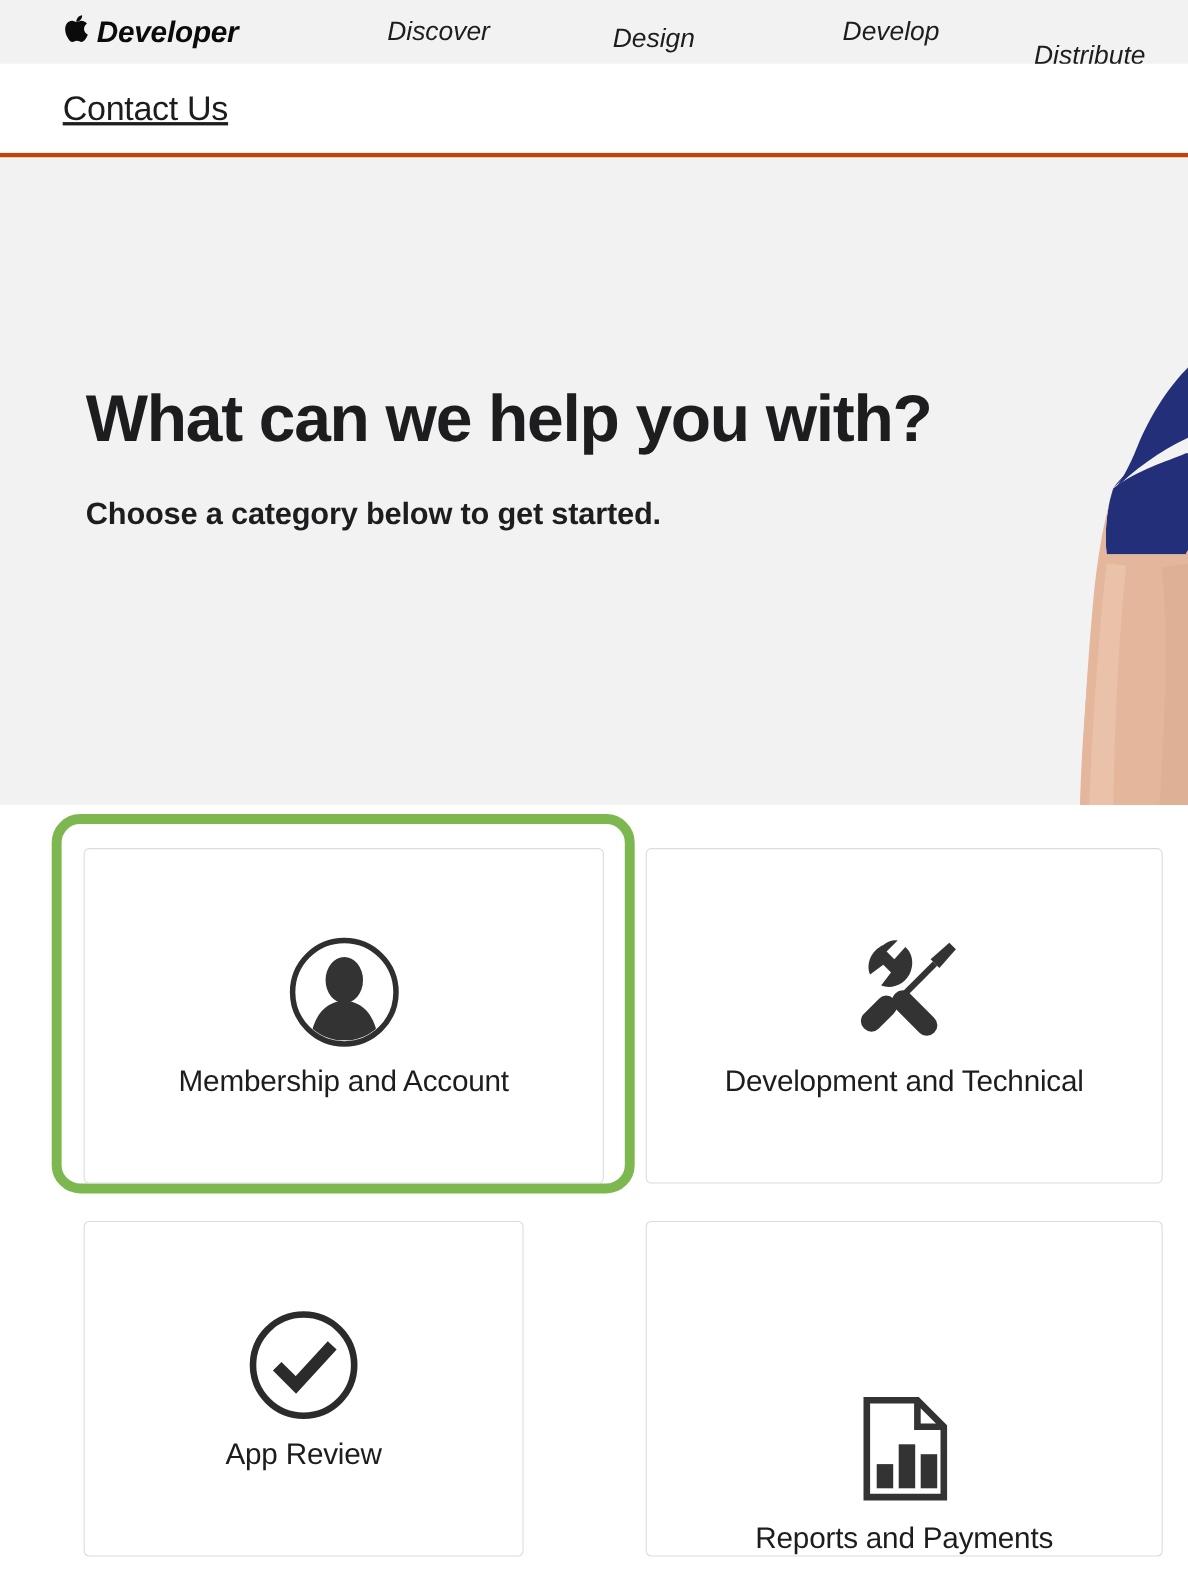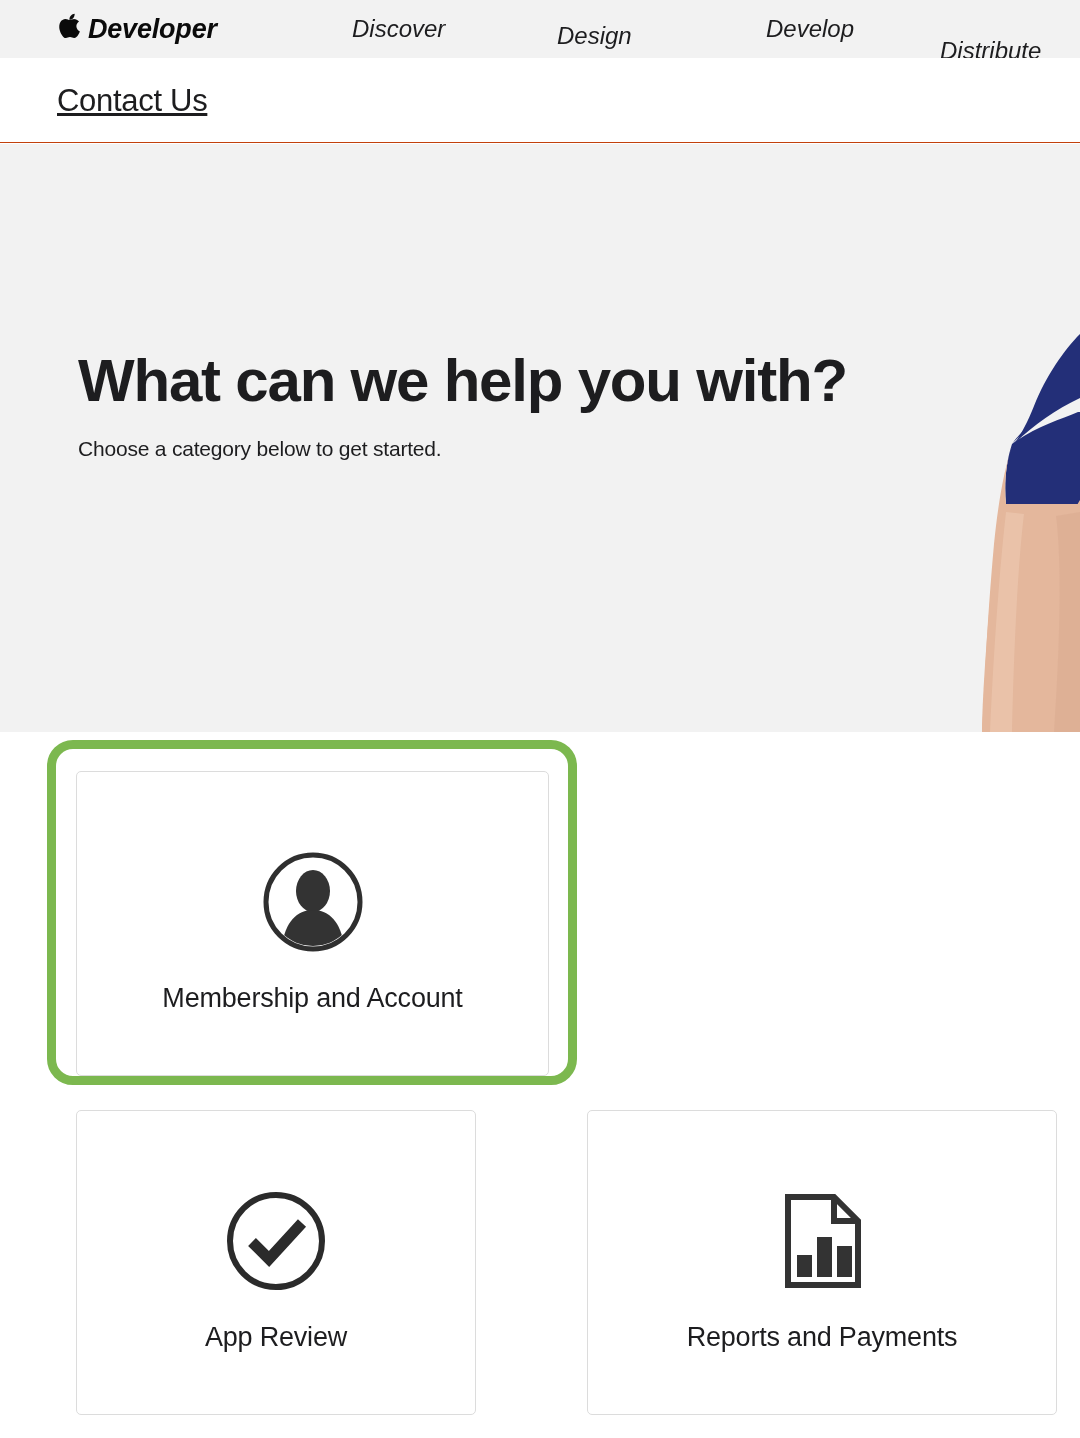--- a/index.html
+++ b/index.html
@@ -72,21 +72,21 @@
   .nav-link.n2 { position: absolute; left: 466px; }
   .nav-link.n3 { position: absolute; left: 640px; margin-top: 44px; }
 
   
   .localnav {
     position: absolute;
     top: 58px; left: 0;
     width: 1080px;
     height: 85px;
     background: #ffffff;
-    border-bottom: 1px solid #c2410c;
+    border-bottom: 4px solid #c2410c;
     display: flex;
     align-items: center;
   }
   .localnav-title {
     margin-left: 57px;
     font-size: 31px;
     font-weight: 400;
     color: #1d1d1f;
     letter-spacing: -0.3px;
     line-height: 1;
@@ -109,23 +109,23 @@
   }
   .hero-title {
     font-size: 60px;
     font-weight: 700;
     color: #1d1d1f;
     letter-spacing: -1.2px;
     line-height: 1.08;
     white-space: nowrap;
   }
   .hero-sub {
-    margin-top: 22px;
-    font-size: 21px;
-    font-weight: 400;
+    margin-top: 36px;
+    font-size: 28px;
+    font-weight: 700;
     color: #1d1d1f;
     letter-spacing: -0.2px;
     line-height: 1.2;
     white-space: nowrap;
   }
 
   
   .hero-photo {
     position: absolute;
     right: 0;
@@ -152,34 +152,34 @@
     border-radius: 5px;
     display: flex;
     flex-direction: column;
     align-items: center;
     text-decoration: none;
     cursor: pointer;
   }
   .card.c0 { left: 76px;  top: 39px;  width: 473px; height: 305px; }
   .card.c1 { left: 587px; top: 39px;  width: 470px; height: 305px; }
   .card.c2 { left: 76px;  top: 378px; width: 400px; height: 305px; }
-  .card.c3 { left: 587px; top: 378px; width: 470px; height: 305px; }
+  .card.c3 { left: 587px; top: 378px; width: 470px; height: 305px; justify-content: flex-end; }
 
   .card-icon {
     margin-top: 78px;
     width: 104px;
     height: 104px;
     display: flex;
     align-items: center;
     justify-content: center;
   }
   .card-icon svg { display: block; }
 
   .card-label {
-    margin-top: 28px;
+    margin-top: 13px;
     font-size: 27px;
     font-weight: 400;
     color: #1d1d1f;
     letter-spacing: -0.2px;
     line-height: 1.2;
     text-align: center;
     white-space: nowrap;
   }
 
   
@@ -263,20 +263,38 @@
             <g clip-path="url(#clipPerson)">
               <ellipse cx="52" cy="41" rx="17" ry="21" fill="#333333"></ellipse>
               <path fill="#333333" d="M52 60 C 36 60, 24 72, 21 96 L 83 96 C 80 72, 68 60, 52 60 Z"></path>
             </g>
           </g>
         </svg>
       </span>
       <span class="card-label">Membership and Account</span>
     </a>
 
+    <a class="card c1" href="#">
+      <span class="card-icon">
+        <svg width="104" height="104" viewBox="0 0 104 104" aria-hidden="true">
+
+          <g fill="#333333">
+            <path d="M93 7 L 99 13 L 84 30 L 76 22 Z"></path>
+            <path d="M78 24 L 82 28 L 38 72 L 34 68 Z"></path>
+            <rect x="10" y="62" width="38" height="19" rx="9" transform="rotate(-45 29 71.5)"></rect>
+          </g>
+
+          <g fill="#333333">
+            <path d="M33 9 C 22 14, 17 26, 21 36 L 33 27 L 40 34 L 31 46 C 42 50, 54 44, 58 33 C 61 25, 59 16, 53 11 L 43 22 L 36 15 L 46 5 C 42 4, 37 6, 33 9 Z"></path>
+            <rect x="52" y="46" width="19" height="50" rx="9" transform="rotate(-45 61.5 71)"></rect>
+          </g>
+        </svg>
+      </span>
+      <span class="card-label">Development and Technical</span>
+    </a>
 
     <a class="card c2" href="#">
       <span class="card-icon">
         <svg width="104" height="104" viewBox="0 0 104 104" aria-hidden="true">
           <circle cx="52" cy="52" r="46" fill="none" stroke="#2b2b2b" stroke-width="6"></circle>
           <path d="M28 53 L 45 70 L 78 34" fill="none" stroke="#2b2b2b" stroke-width="11" stroke-linecap="butt" stroke-linejoin="miter"></path>
         </svg>
       </span>
       <span class="card-label">App Review</span>
     </a>

